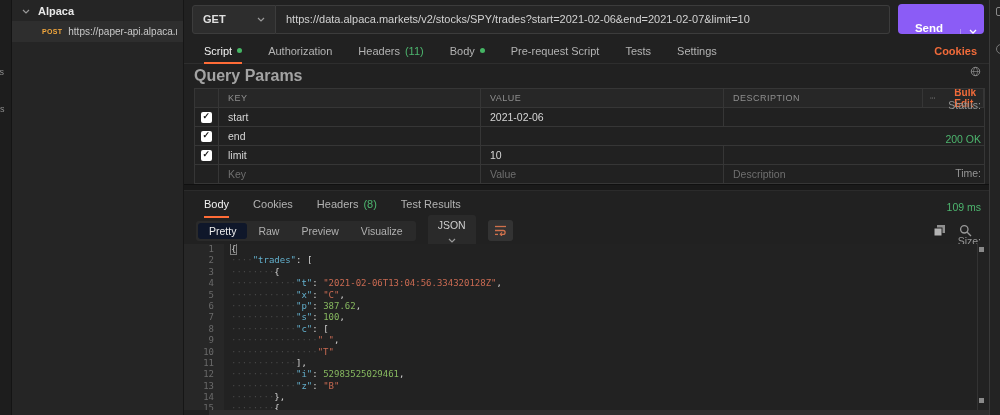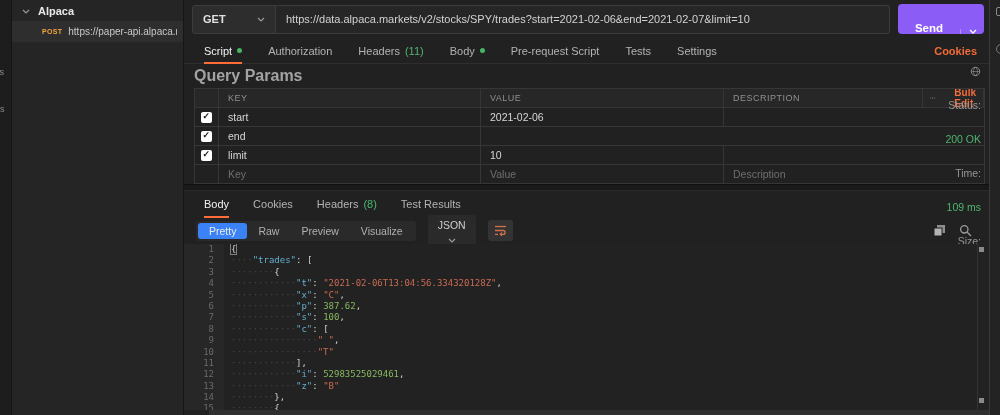--- a/index.html
+++ b/index.html
@@ -63,21 +63,21 @@
 
   .resp-tabs { height:26px; flex:none; display:flex; align-items:center; gap:24px; padding:0 8px 0 20px; font-size:11px; color:#b3b3b3; }
   .resp-meta { margin-left:auto; display:flex; align-items:flex-end; gap:22px; font-size:10.5px; color:#969696;flex-direction:column; }
   .meta-gap { margin-left:9px; }
   .meta-value { color:#4db56e; }
   .save-resp { color:#f26b3a; font-weight:600; font-size:11px; margin-left:14px; cursor:pointer; }
 
   .resp-toolbar { height:27px; flex:none; display:flex; align-items:center; gap:12px; padding:0 12px 0 12px; }
   .seg { display:flex; background:#2a2a2a; border-radius:3px; padding:2px; }
   .seg-item { padding:2px 11px; font-size:10.5px; color:#b0b0b0; border-radius:3px; cursor:pointer; }
-  .seg-item.active { background:#3b82f6; color:#ececec; }
+  .seg-item.active { background:#0f172a; color:#ececec; }
   .json-dd { display:flex; align-items:center; gap:7px; background:#2a2a2a; border-radius:3px; padding:4px 10px; font-size:10.5px; color:#cfcfcf; cursor:pointer;flex-direction:column; }
   .wrap-btn { width:25px; height:21px; background:#333; border-radius:3px; display:flex; align-items:center; justify-content:center; cursor:pointer; }
   .toolbar-right { margin-left:auto; display:flex; align-items:center; gap:13px; padding-right:5px; }
 
   .code-area { flex:1; position:relative; overflow:hidden; background:#222; }
   .code-line { display:flex; height:11.4px; line-height:11.5px; font-family:"DejaVu Sans Mono",monospace; font-size:9px; white-space:pre; }
   .ln { width:40px; flex:none; text-align:right; padding-right:10px; color:#6a6a6a; background:#272727; }
   .cl { padding-left:7px; color:#d4d4d4; }
   .tok-ws  { color:#464646; }
   .tok-key { color:#63b0cd; }

